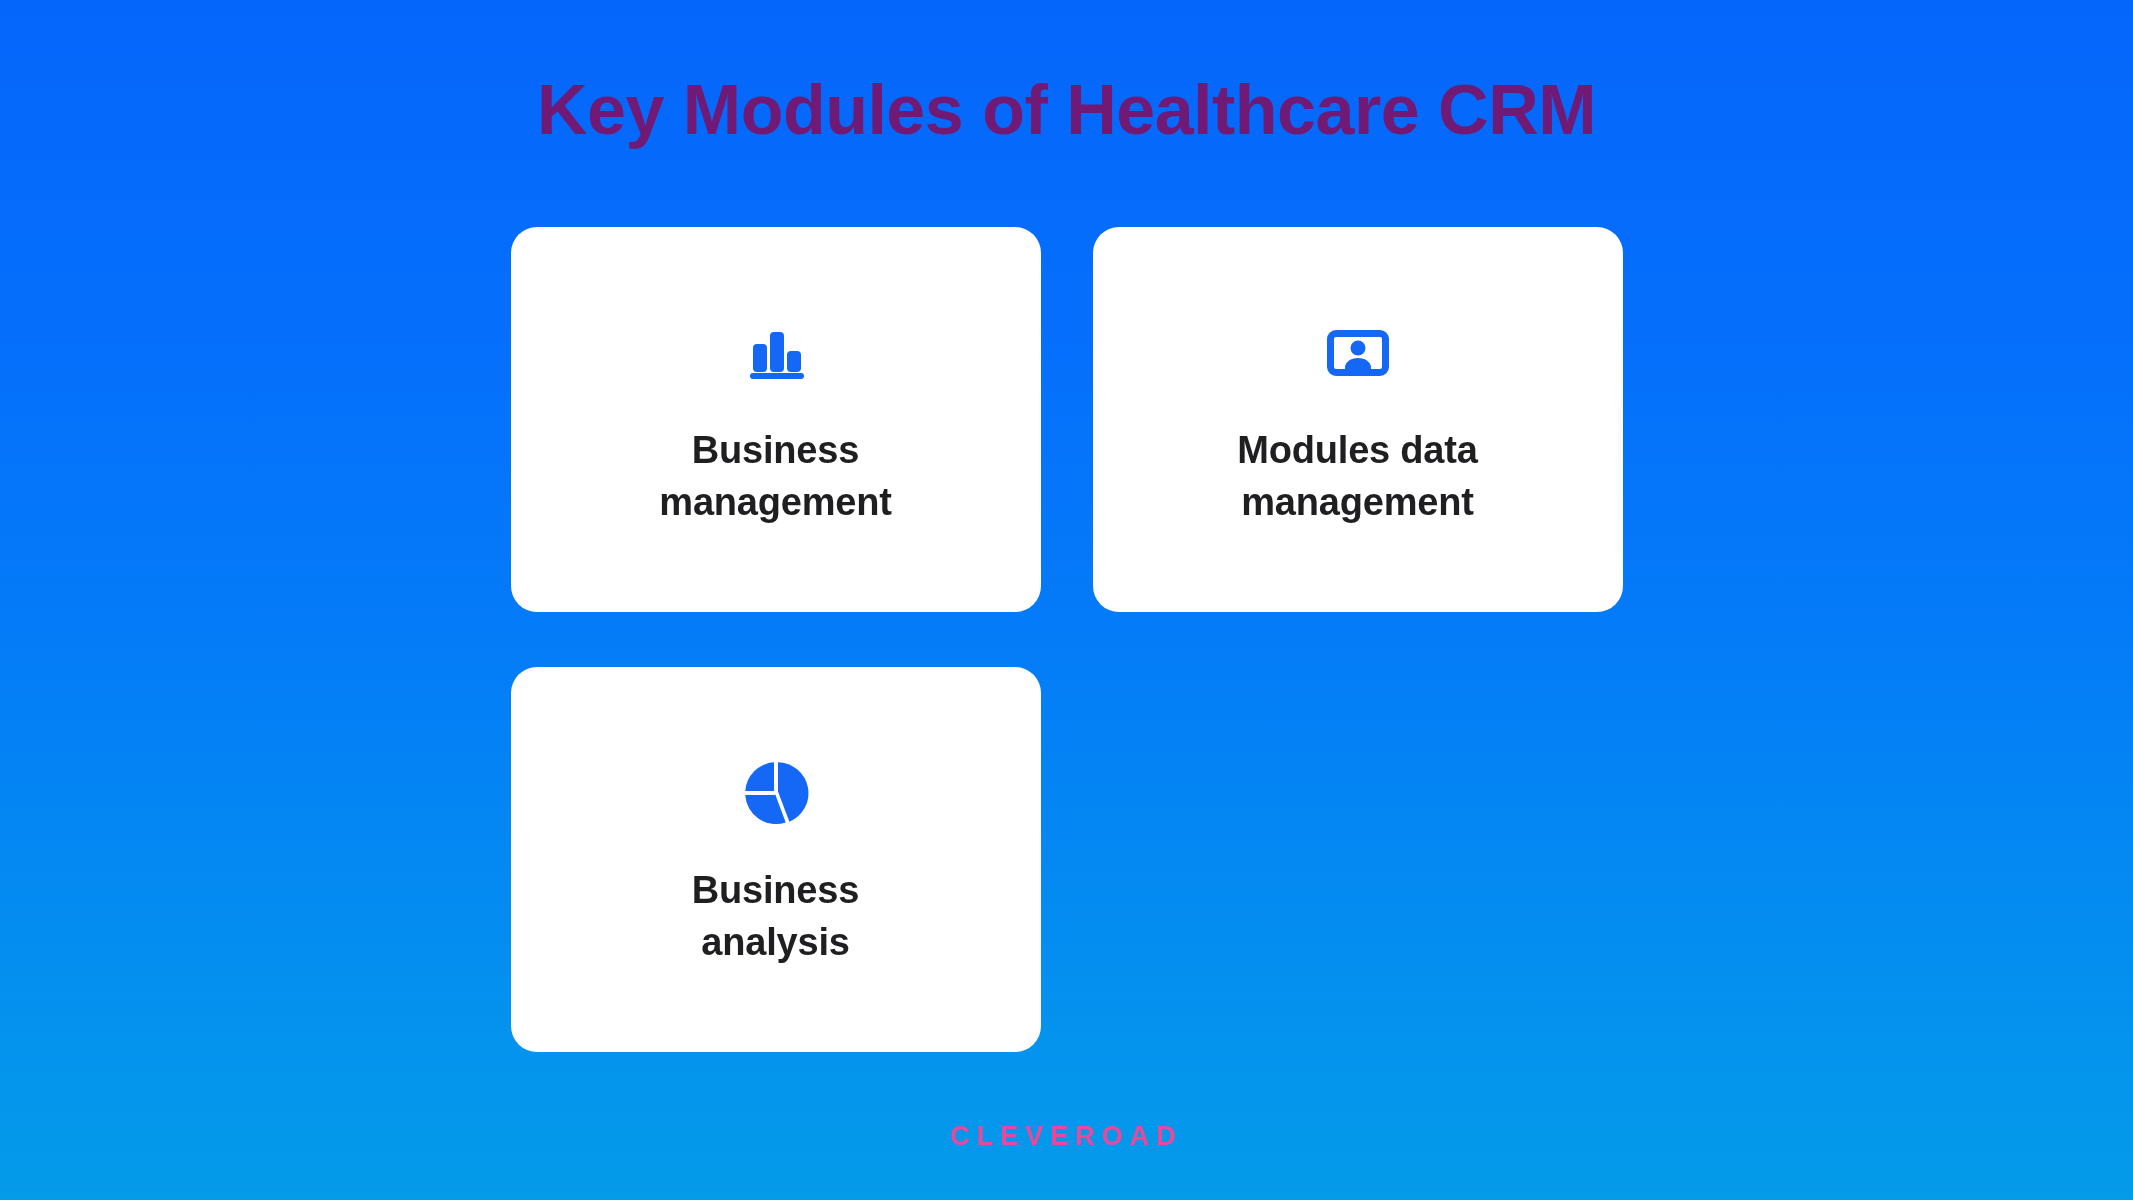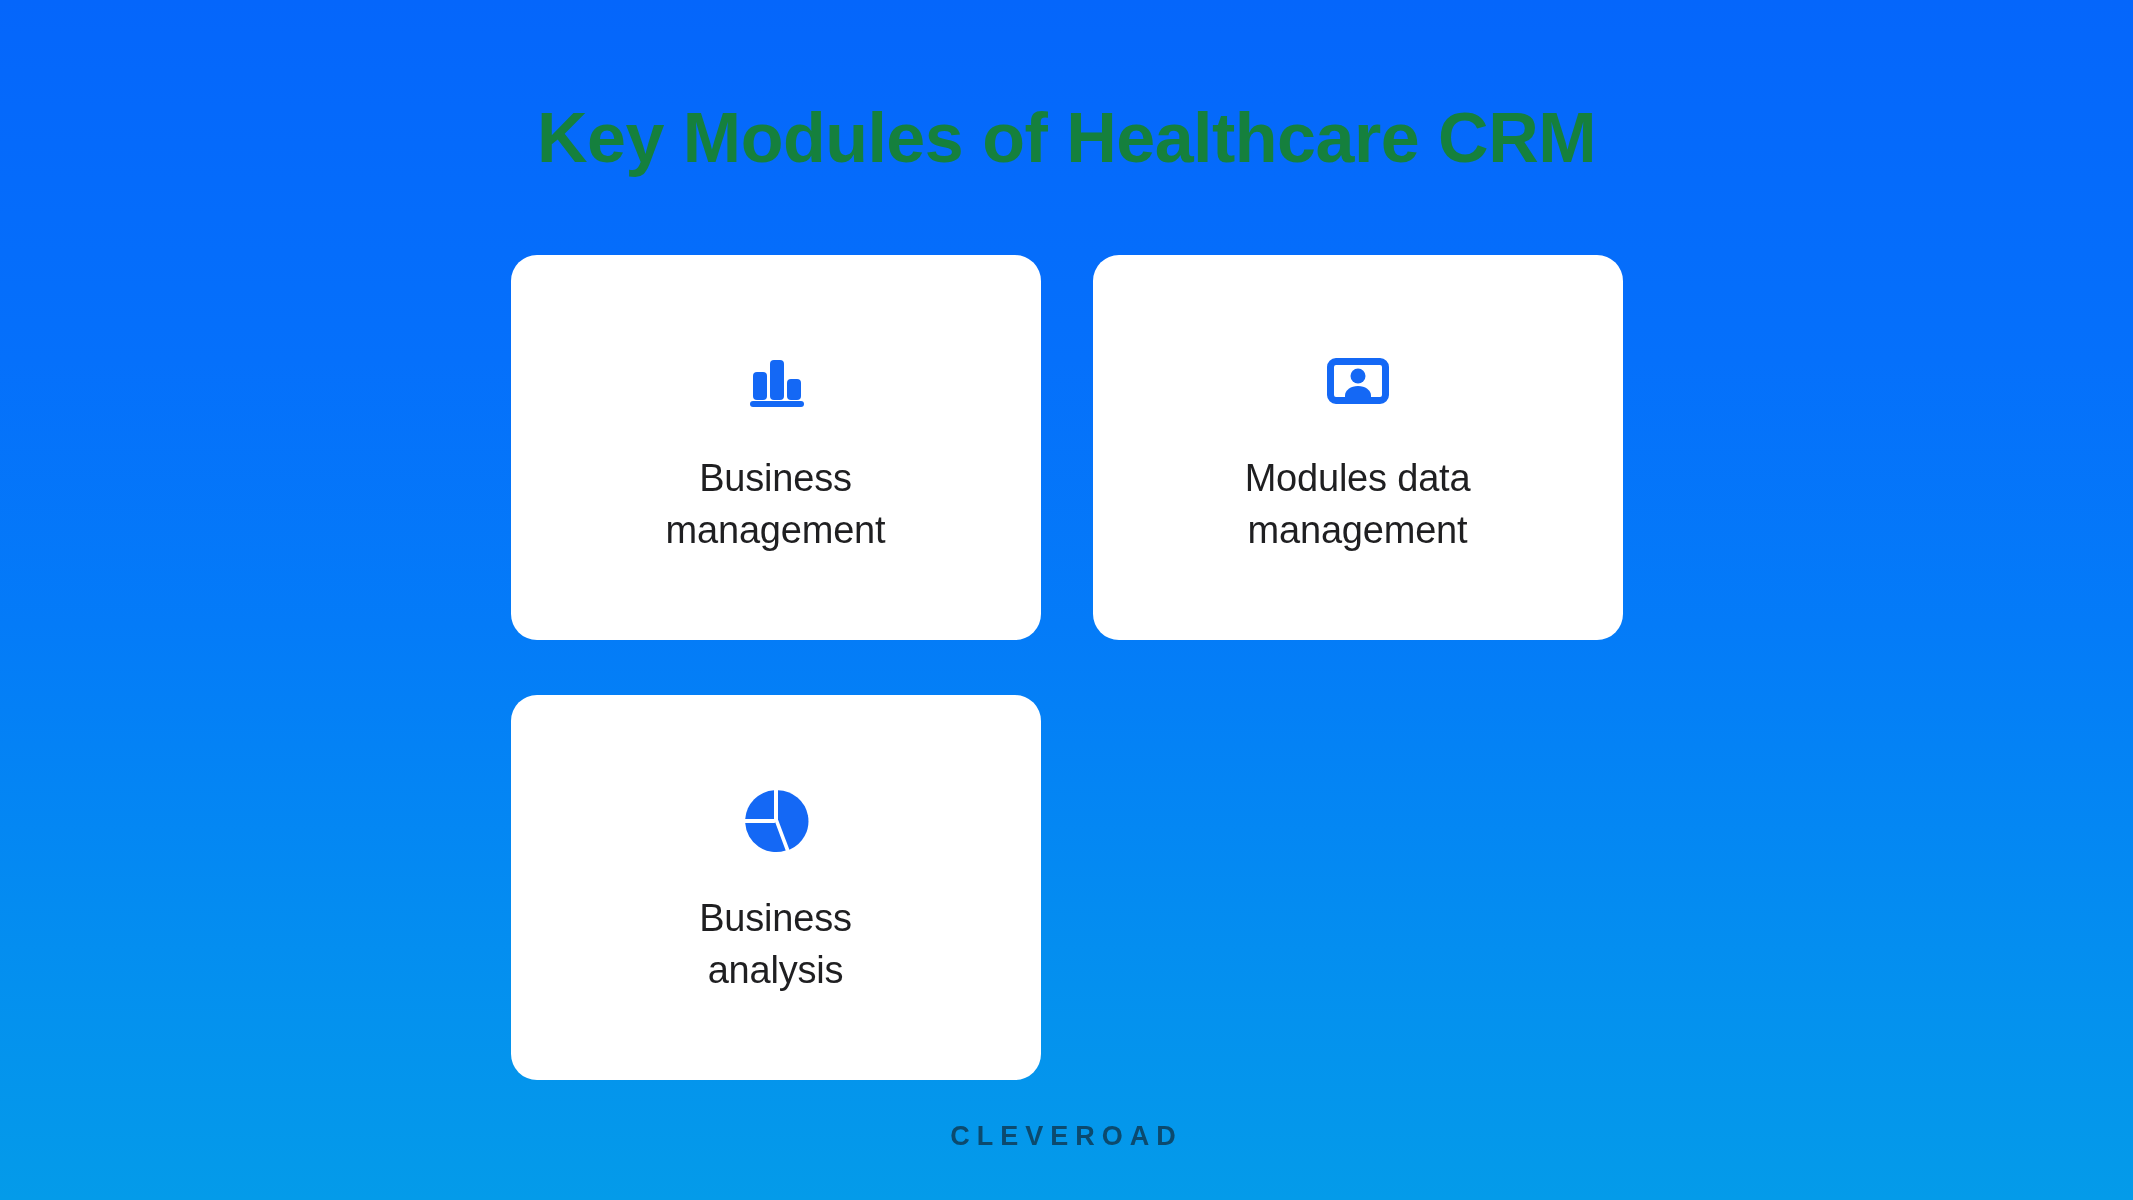--- a/index.html
+++ b/index.html
@@ -25,22 +25,22 @@
     width: 2133px;
     height: 1200px;
     display: flex;
     flex-direction: column;
     align-items: center;
     position: relative;
   }
 
   
   .title {
-    margin-top: 100px;
-    color: #15803d;
+    margin-top: 72px;
+    color: #701a75;
     font-size: 70px;
     font-weight: 700;
     letter-spacing: -0.5px;
     line-height: 1.1;
     text-align: center;
     white-space: nowrap;
   }
 
   
   .grid {
@@ -69,35 +69,35 @@
     align-items: center;
     justify-content: center;
     margin-bottom: 30px;
   }
 
   .card-icon svg { display: block; }
 
   .card-label {
     color: #1f1f21;
     font-size: 38px;
-    font-weight: 400;
+    font-weight: 700;
     line-height: 1.35;
     text-align: center;
     letter-spacing: -0.2px;
     max-width: 330px;
   }
 
   
   .brand {
     position: absolute;
     left: 0;
     right: 0;
     bottom: 48px;
     text-align: center;
-    color: #0c4a6e;
+    color: #ec4899;
     font-size: 27px;
     font-weight: 700;
     letter-spacing: 7px;
   }
 </style>
 </head>
 <body>
 
 <div class="slide">
 

